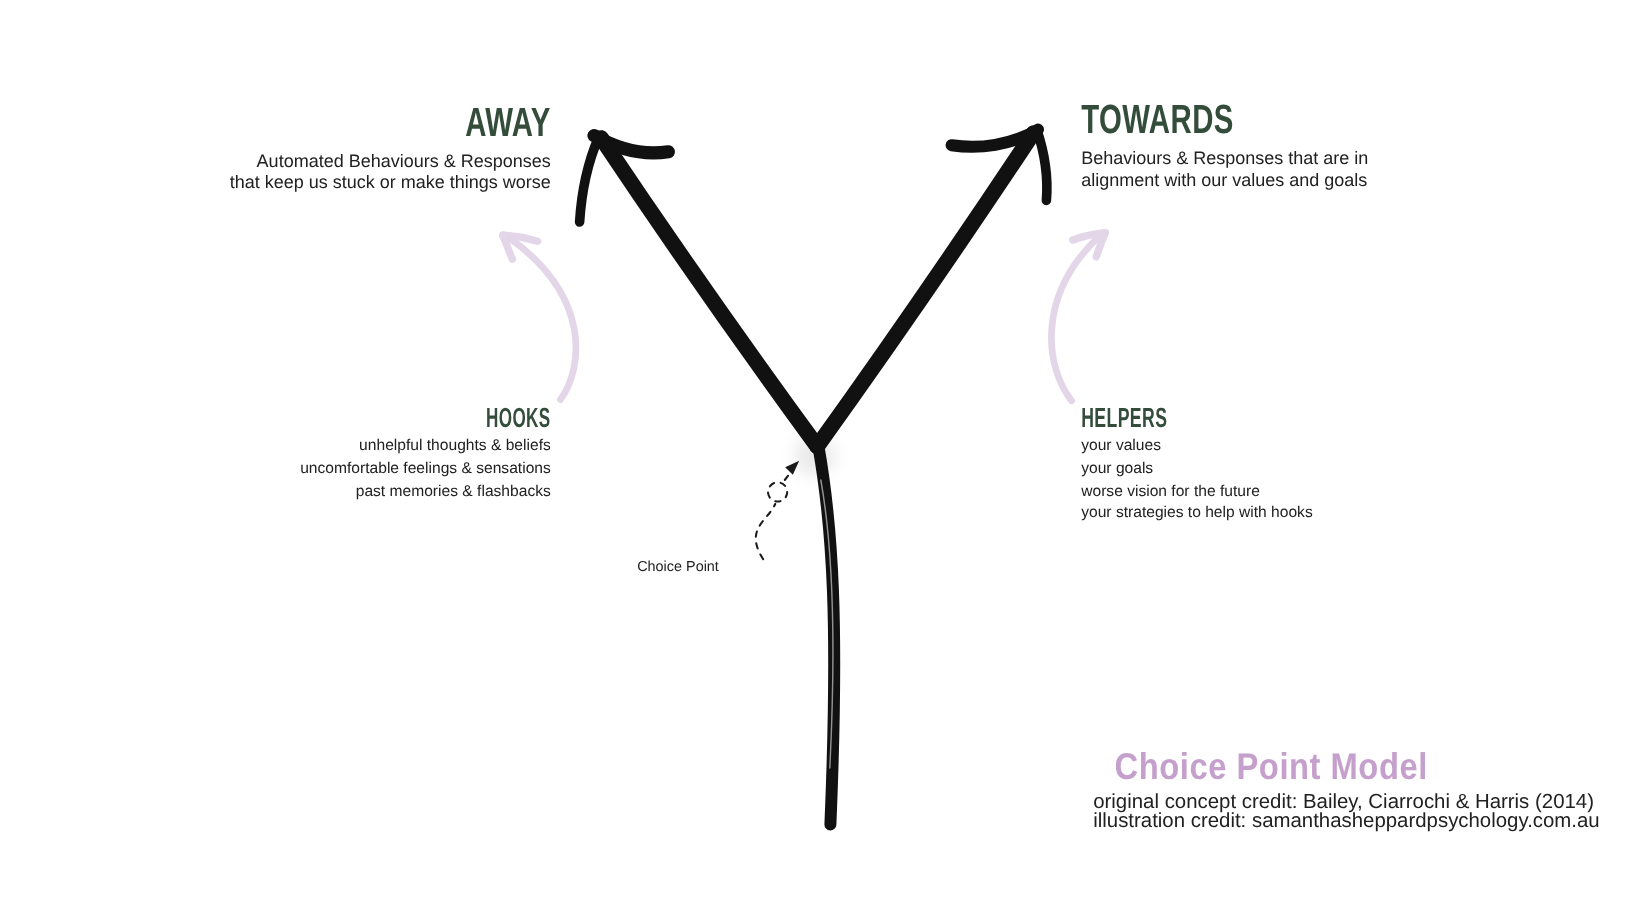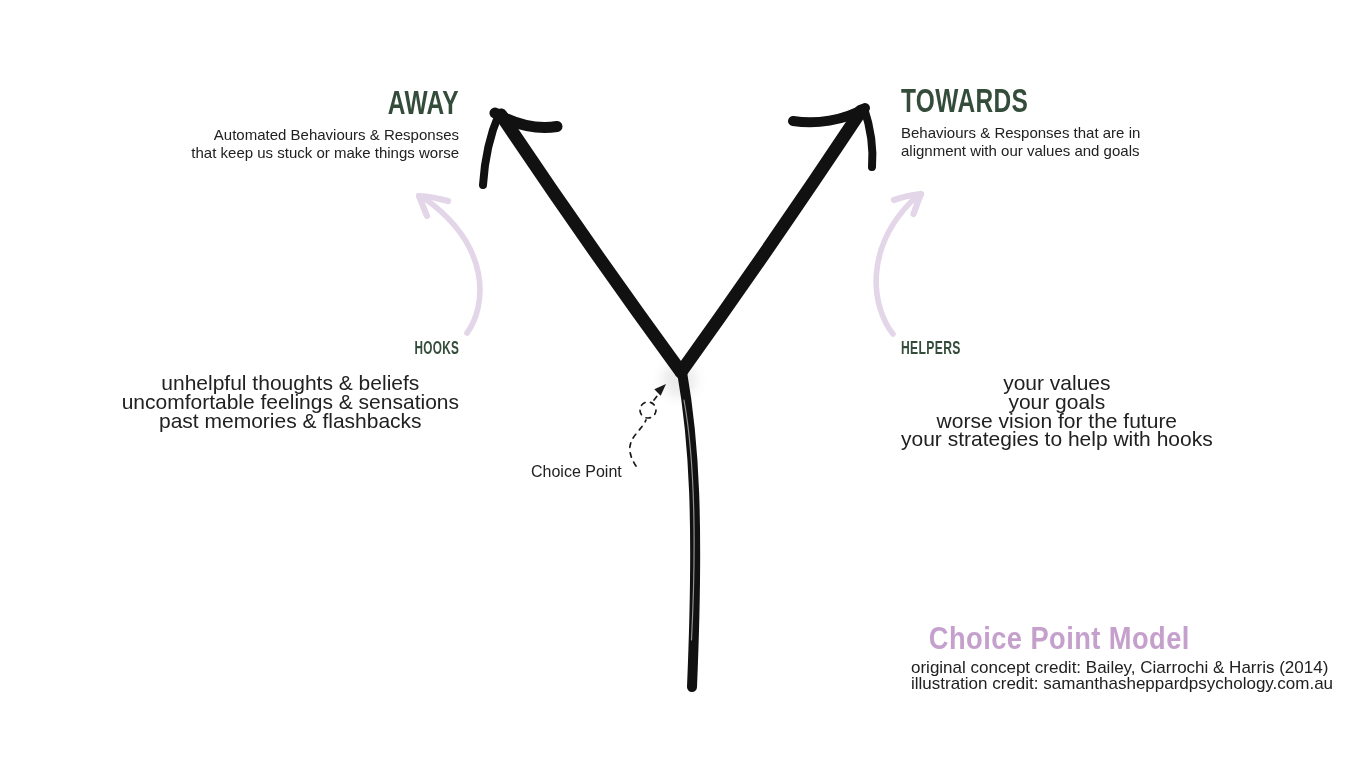--- a/index.html
+++ b/index.html
@@ -14,36 +14,36 @@
   .canvas{
     position:relative;width:1366px;height:768px;background:#ffffff;overflow:hidden;
     font-family:"Liberation Sans",sans-serif;color:var(--body-text);
   }
   .svg-layer{position:absolute;left:0;top:0;width:1366px;height:768px;}
   .ink-stroke{stroke:var(--ink);fill:none;stroke-linecap:round;stroke-linejoin:round;}
   .lav-stroke{stroke:var(--lavender);fill:none;stroke-linecap:round;stroke-linejoin:round;}
   .dash-stroke{stroke:#1a1a1a;fill:none;stroke-linecap:round;stroke-dasharray:4.5 5.5;}
   .block{position:absolute;}
   .big-heading{font-size:34px;line-height:38px;font-weight:700;color:var(--heading-green);white-space:nowrap;}
-  .sub-heading{font-size:19px;line-height:22px;font-weight:700;color:var(--heading-green);white-space:nowrap;}
+  .sub-heading{font-size:23px;line-height:22px;font-weight:700;color:var(--heading-green);white-space:nowrap;}
   .squeeze{display:inline-block;letter-spacing:0.5px;}
   .sq-right{transform:scaleX(0.72);transform-origin:100% 60%;}
   .sq-left{transform:scaleX(0.72);transform-origin:0% 60%;}
   .sq-left-sub{transform:scaleX(0.64);transform-origin:0% 60%;}
   .sq-right-sub{transform:scaleX(0.62);transform-origin:100% 60%;}
   .sq-center{transform:scaleX(0.88);transform-origin:50% 60%;}
   .desc{font-size:15px;line-height:17.5px;color:var(--body-text);margin-top:5px;white-space:nowrap;}
-  .list{font-size:21px;line-height:18.8px;color:var(--body-text);margin-top:15px;white-space:nowrap;text-align:center;}
+  .list{font-size:13px;line-height:18.8px;color:var(--body-text);margin-top:3px;white-space:nowrap;}
   .align-right{text-align:right;}
   .align-left{text-align:left;}
   .away-block{right:907px;top:83px;}
   .towards-block{left:901px;top:81px;}
   .hooks-block{right:907px;top:337px;}
   .helpers-block{left:901px;top:337px;}
-  .choice-label{left:531px;top:462px;font-size:16px;line-height:20px;color:var(--body-text);white-space:nowrap;}
+  .choice-label{left:531px;top:462px;font-size:12px;line-height:20px;color:var(--body-text);white-space:nowrap;}
   .footer-block{right:194px;top:621px;width:261px;text-align:center;}
   .footer-title{font-size:31px;line-height:36px;font-weight:700;color:var(--title-purple);white-space:nowrap;}
   .credits{font-size:17px;line-height:16px;color:var(--body-text);margin-top:3px;white-space:nowrap;}
 </style>
 </head>
 <body>
 
 <div class="canvas">
 
   <svg class="svg-layer" viewBox="0 0 1366 768" aria-hidden="true">

